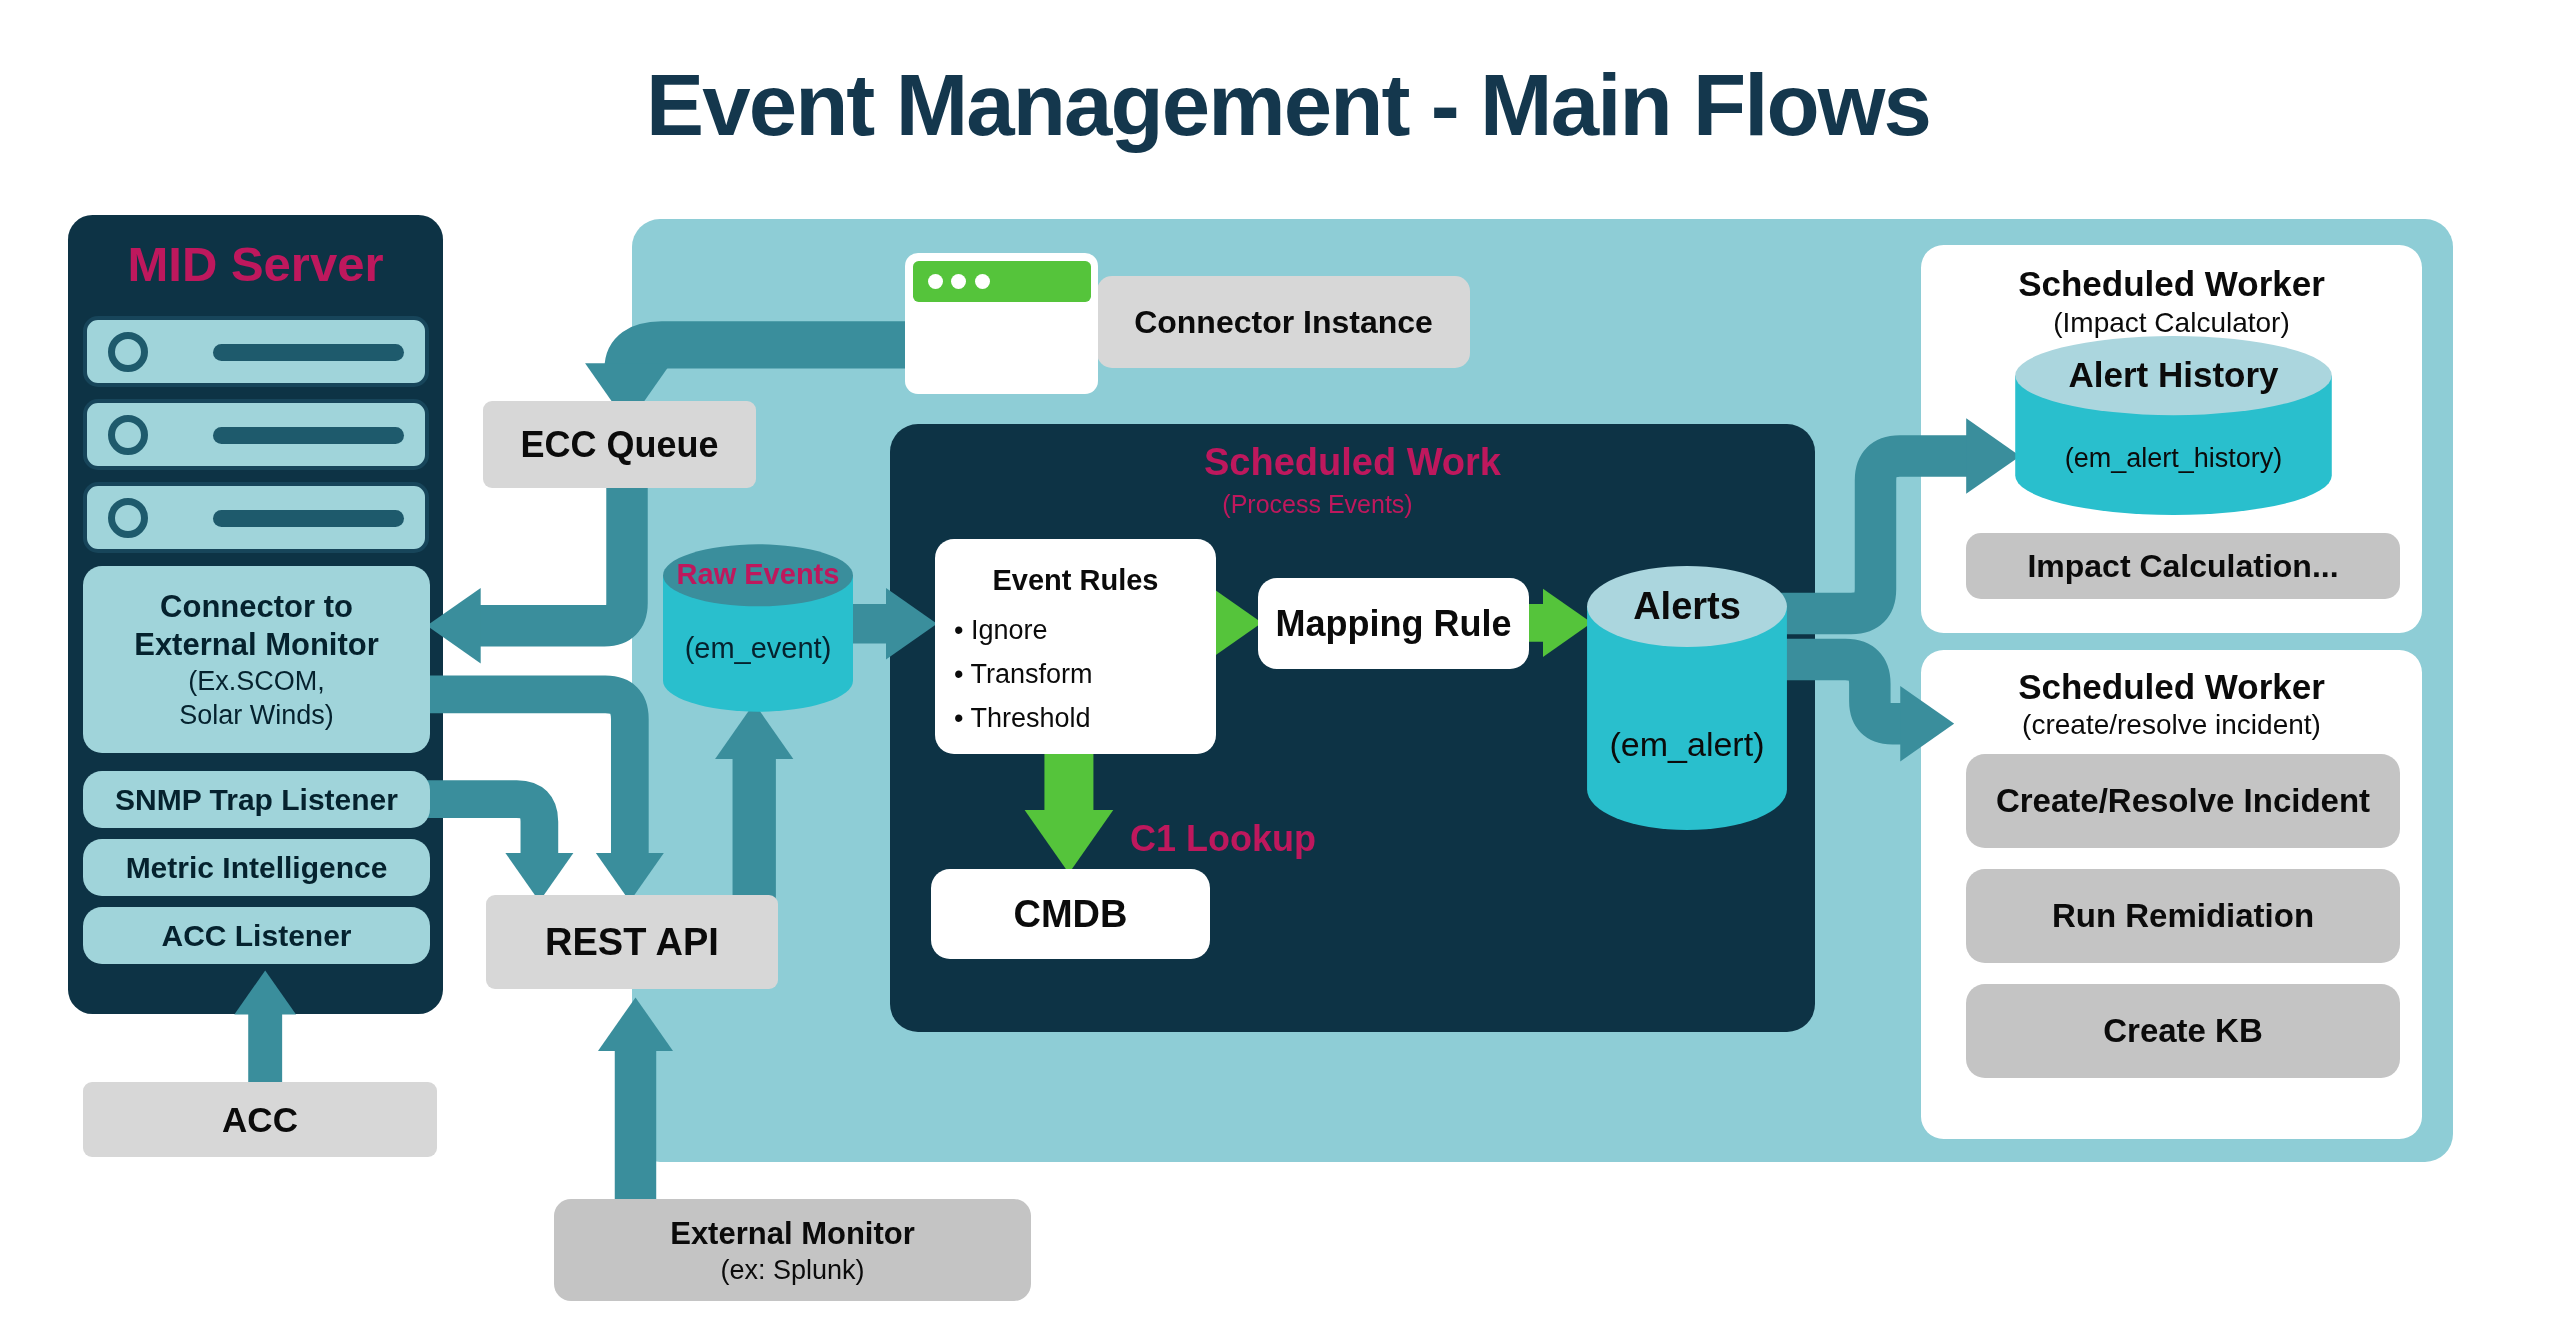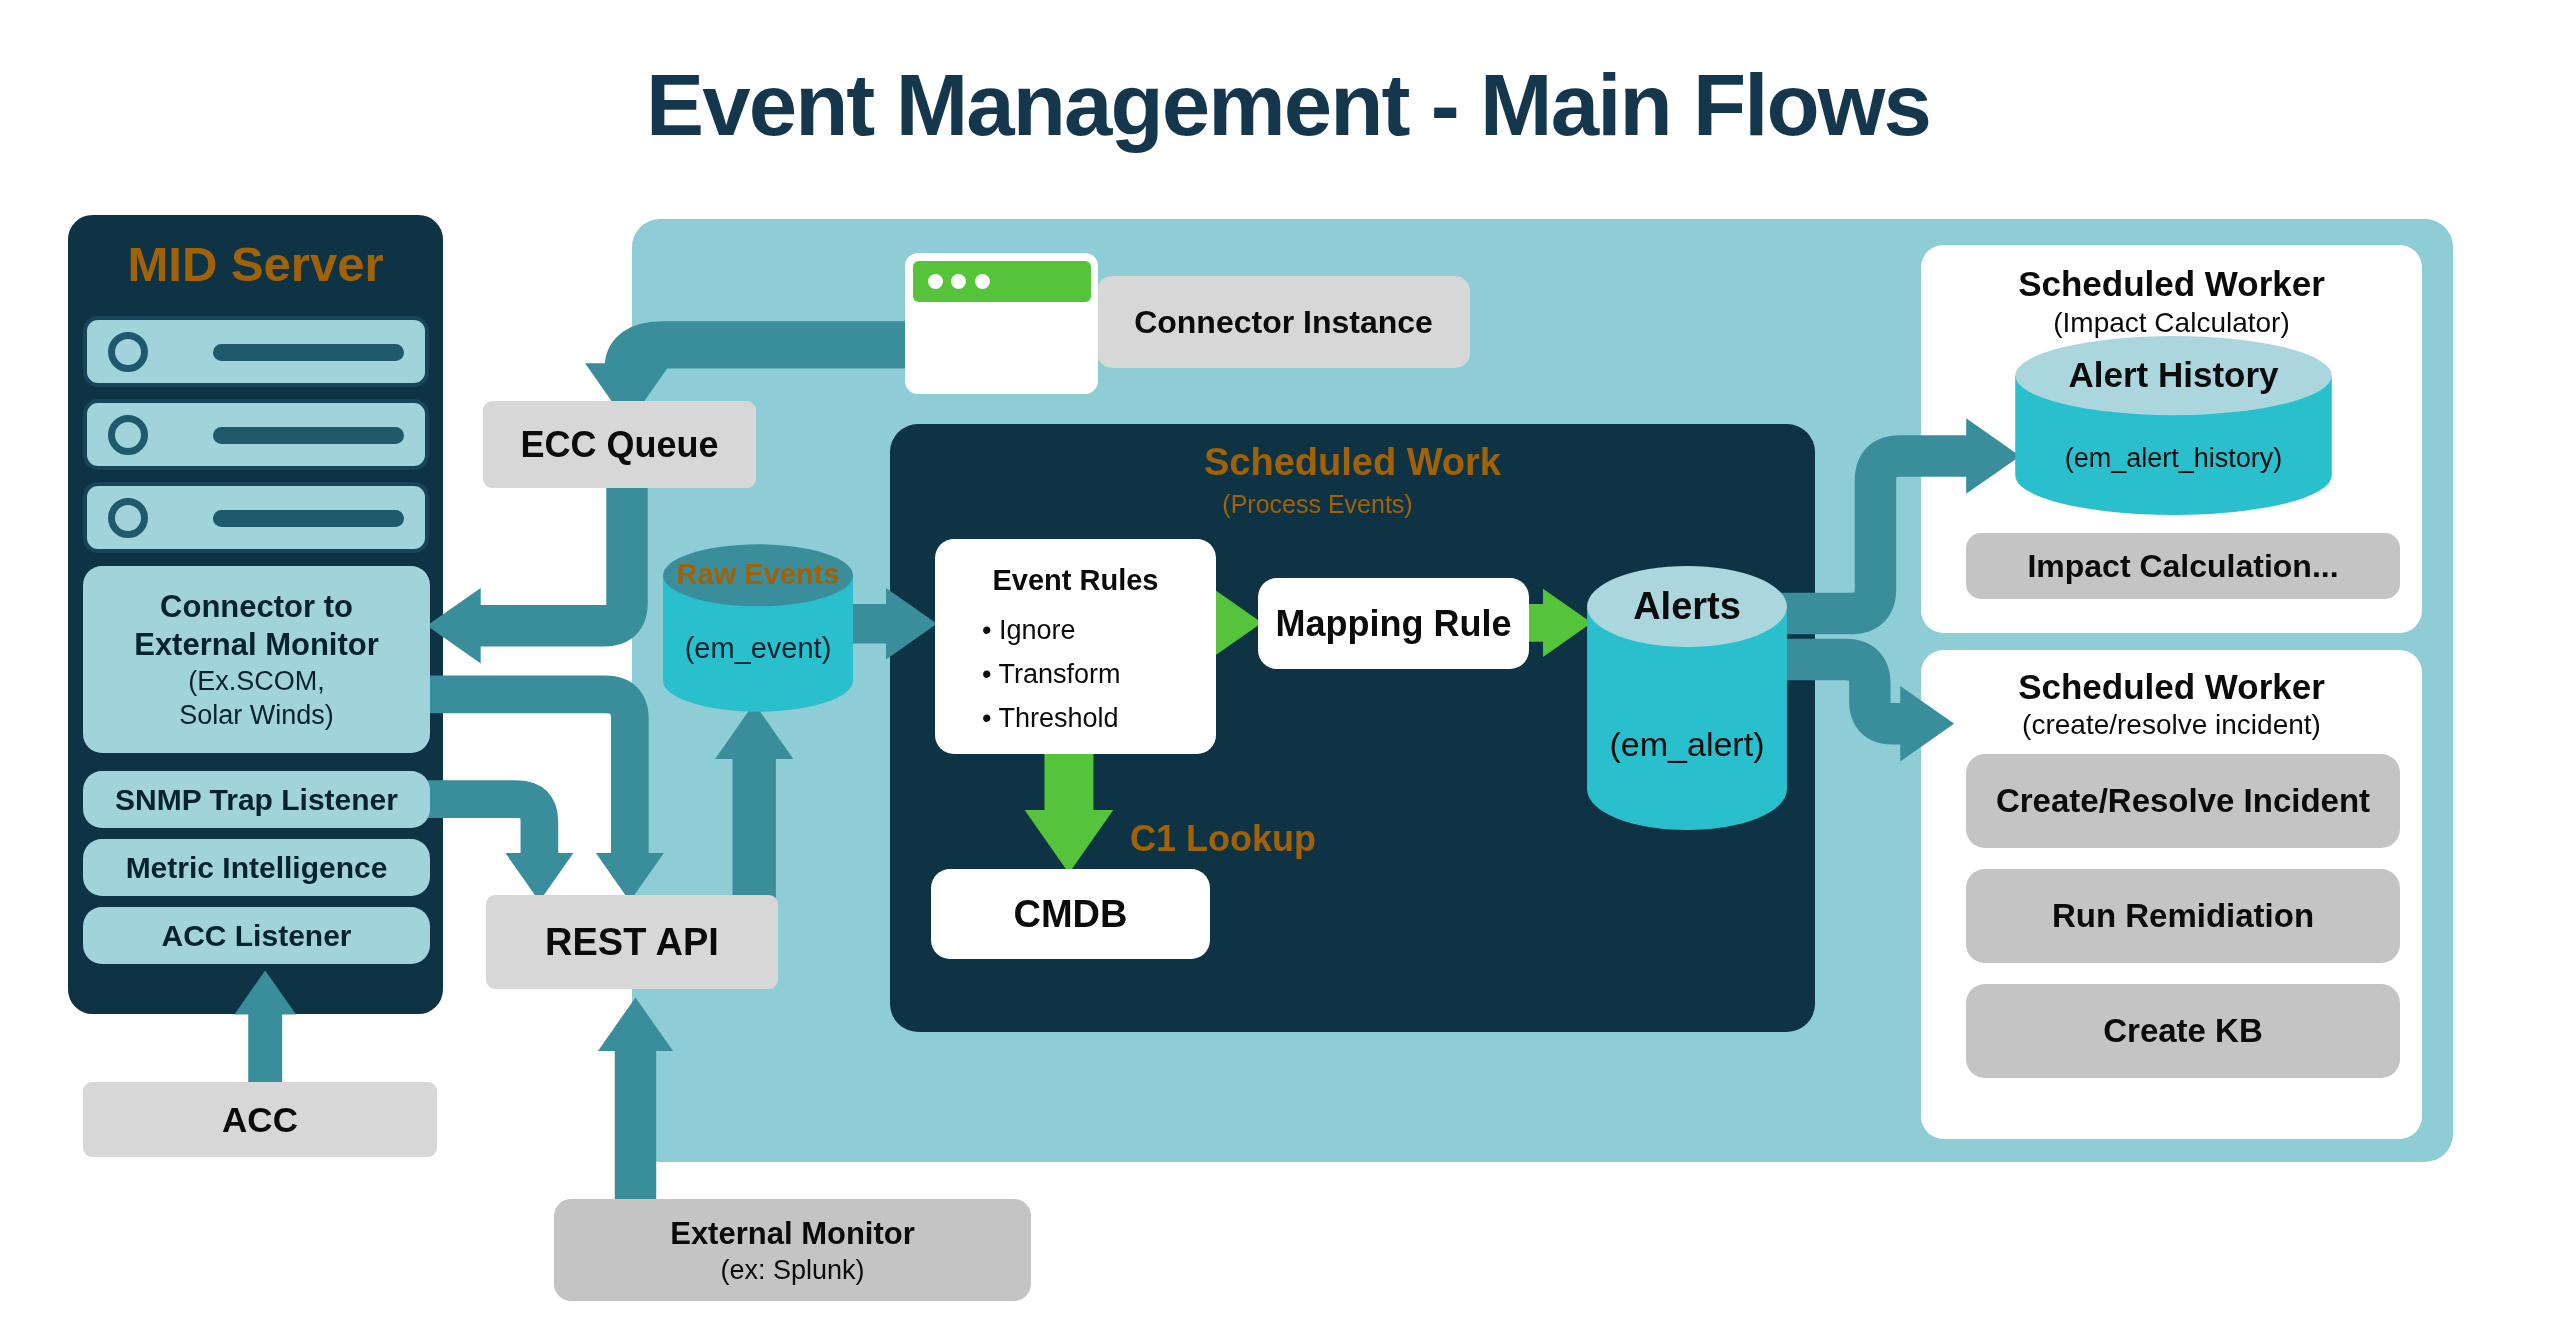--- a/index.html
+++ b/index.html
@@ -4,21 +4,21 @@
 <style>
   html,body{margin:0;padding:0;background:#fff;}
   .canvas{position:relative;width:2576px;height:1338px;background:#fff;overflow:hidden;
           font-family:"Liberation Sans",sans-serif;}
   .abs{position:absolute;}
   .flex{display:flex;align-items:center;justify-content:center;text-align:center;}
   .col{flex-direction:column;}
   .bold{font-weight:700;}
   .ink{color:#0b0b0b;}
   .tealink{color:#05222e;}
-  .white{color:#a16207;}
+  .white{color:#be185d;}
 
   .page-title{left:0;top:55px;width:100%;text-align:center;font-size:87px;font-weight:700;
               letter-spacing:-1.9px;color:var(--title_ink);}
   .panel{background:var(--panel_teal);border-radius:28px;}
   .navybox{background:var(--navy);border-radius:28px;}
   .whitepanel{background:#ffffff;border-radius:22.6px;}
   .graybox{background:var(--gray_light);border-radius:9px;}
   .graybox2{background:var(--gray_mid);border-radius:17px;}
   .whitebox{background:#ffffff;border-radius:19px;}
   .midrow{background:var(--mid_row_teal);border:4.7px solid #17455a;border-radius:15px;}
@@ -119,21 +119,21 @@
     <svg width="190" height="168" viewBox="0 0 202 178">
       <path d="M0 33 L0 145 A101 33 0 0 0 202 145 L202 33 Z" style="fill:var(--cyan);"></path>
       <ellipse cx="101" cy="33" rx="101" ry="33" style="fill:var(--arrow_teal);"></ellipse>
     </svg>
     <div class="abs cyltext white bold" style="top:14px;font-size:29px;">Raw Events</div>
     <div class="abs cyltext tealink" style="top:88px;font-size:29px;">(em_event)</div>
   </div>
 
   <div class="abs whitebox ink" style="left:935px;top:539px;width:281px;height:215px;">
     <div class="bold" style="text-align:center;margin-top:24.5px;font-size:29px;">Event Rules</div>
-    <div style="padding-left:47px;margin-top:11.3px;font-size:27px;line-height:44px;">
+    <div style="padding-left:19px;margin-top:11.3px;font-size:27px;line-height:44px;">
       <div>• Ignore</div>
       <div>• Transform</div>
       <div>• Threshold</div>
     </div>
   </div>
 
   <div class="abs whitebox flex bold ink" style="left:1258px;top:578px;width:271px;height:91px;font-size:36px;">Mapping Rule</div>
 
   <div class="abs white bold" style="left:1130px;top:818px;font-size:36px;white-space:nowrap;">C1 Lookup</div>
   <div class="abs whitebox flex bold ink" style="left:931px;top:869px;width:279px;height:90px;font-size:38px;">CMDB</div>

